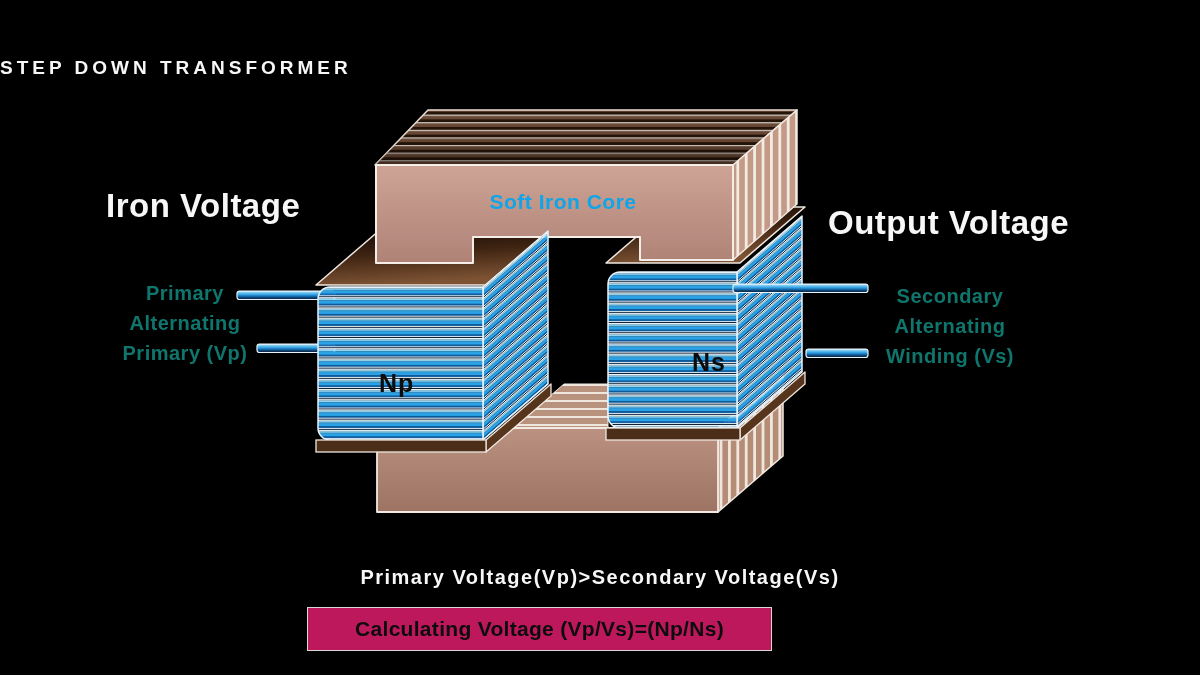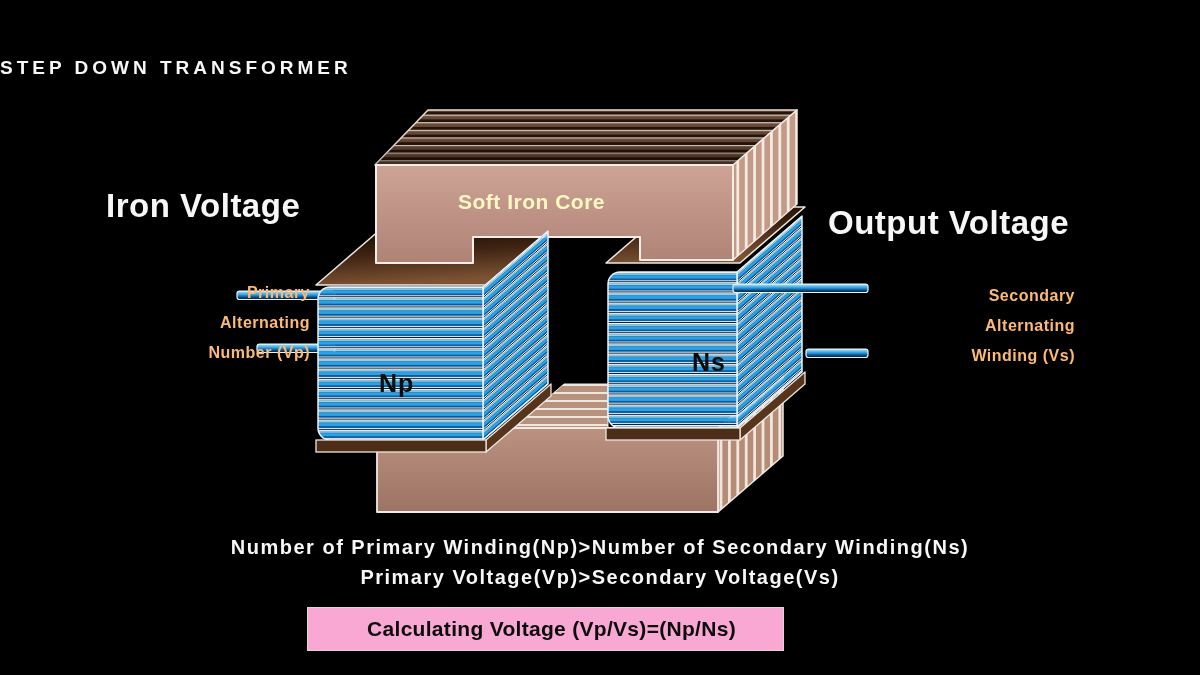--- a/index.html
+++ b/index.html
@@ -4,36 +4,36 @@
 <style>
   html,body{margin:0;padding:0;background:#000;}
   .stage{position:relative;width:1200px;height:675px;background:#000;overflow:hidden;
          font-family:"Liberation Sans","DejaVu Sans",sans-serif;}
   .stage svg{position:absolute;left:0;top:0;}
   .txt{position:absolute;color:#f7f7f7;font-weight:bold;white-space:nowrap;}
   .title{left:0;top:57px;width:1064px;text-align:left;font-size:19px;letter-spacing:4px;}
   .heading{font-size:33px;letter-spacing:0.5px;}
   .heading.input{left:106px;top:187px;}
   .heading.output{left:828px;top:204px;}
-  .label-block{position:absolute;color:#fdba74;font-weight:bold;font-size:16px;
-               line-height:30px;text-align:right;letter-spacing:0.5px;}
+  .label-block{position:absolute;color:#0f766e;font-weight:bold;font-size:20px;
+               line-height:30px;text-align:center;letter-spacing:0.5px;}
   .label-block.left{left:60px;top:278px;width:250px;}
   .label-block.right{left:825px;top:281px;width:250px;}
   .label-block span{display:block;}
-  .core-label{left:458px;top:190px;width:210px;color:#fef9c3;
+  .core-label{left:458px;top:190px;width:210px;text-align:center;color:#0ea5e9;
               font-size:21px;letter-spacing:0.5px;}
   .coil-label{color:#0c0c0c;font-size:25px;letter-spacing:1px;}
   .coil-label.np{left:379px;top:353px;margin-top:16px;}
   .coil-label.ns{left:664px;top:348px;margin-left:28px;}
   .note{left:0;width:1200px;text-align:center;font-size:20px;letter-spacing:1.5px;}
   .note.n1{top:536px;}
   .note.n2{top:566px;}
   .formula-box{position:absolute;left:307px;top:607px;width:465px;height:44px;
-               background:#f9a8d4;display:flex;align-items:center;justify-content:center;
-               box-shadow:inset 0 0 0 1px #d8d8d8;padding-left:12px;}
+               background:#be185d;display:flex;align-items:center;justify-content:center;
+               box-shadow:inset 0 0 0 1px #d8d8d8;}
   .formula-box .ftext{color:#0c0c0c;font-weight:bold;font-size:21px;letter-spacing:0.3px;}
 </style>
 </head>
 <body>
 
 <div class="stage">
 
   <svg width="1200" height="675" viewBox="0 0 1200 675">
     <defs>
       <g id="tubeTile">
@@ -144,32 +144,31 @@
   </svg>
 
   <div class="txt title">STEP DOWN TRANSFORMER</div>
 
   <div class="txt heading input">Iron Voltage</div>
   <div class="txt heading output">Output Voltage</div>
 
   <div class="label-block left">
     <span>Primary</span>
     <span>Alternating</span>
-    <span>Number (Vp)</span>
+    <span>Primary (Vp)</span>
   </div>
 
   <div class="label-block right">
     <span>Secondary</span>
     <span>Alternating</span>
     <span>Winding (Vs)</span>
   </div>
 
   <div class="txt core-label">Soft Iron Core</div>
   <div class="txt coil-label np">Np</div>
   <div class="txt coil-label ns">Ns</div>
 
-  <div class="txt note n1">Number of Primary Winding(Np)&gt;Number of Secondary Winding(Ns)</div>
   <div class="txt note n2">Primary Voltage(Vp)&gt;Secondary Voltage(Vs)</div>
 
   <div class="formula-box">
     <span class="ftext">Calculating Voltage (Vp/Vs)=(Np/Ns)</span>
   </div>
 </div>
 
 </body></html>

